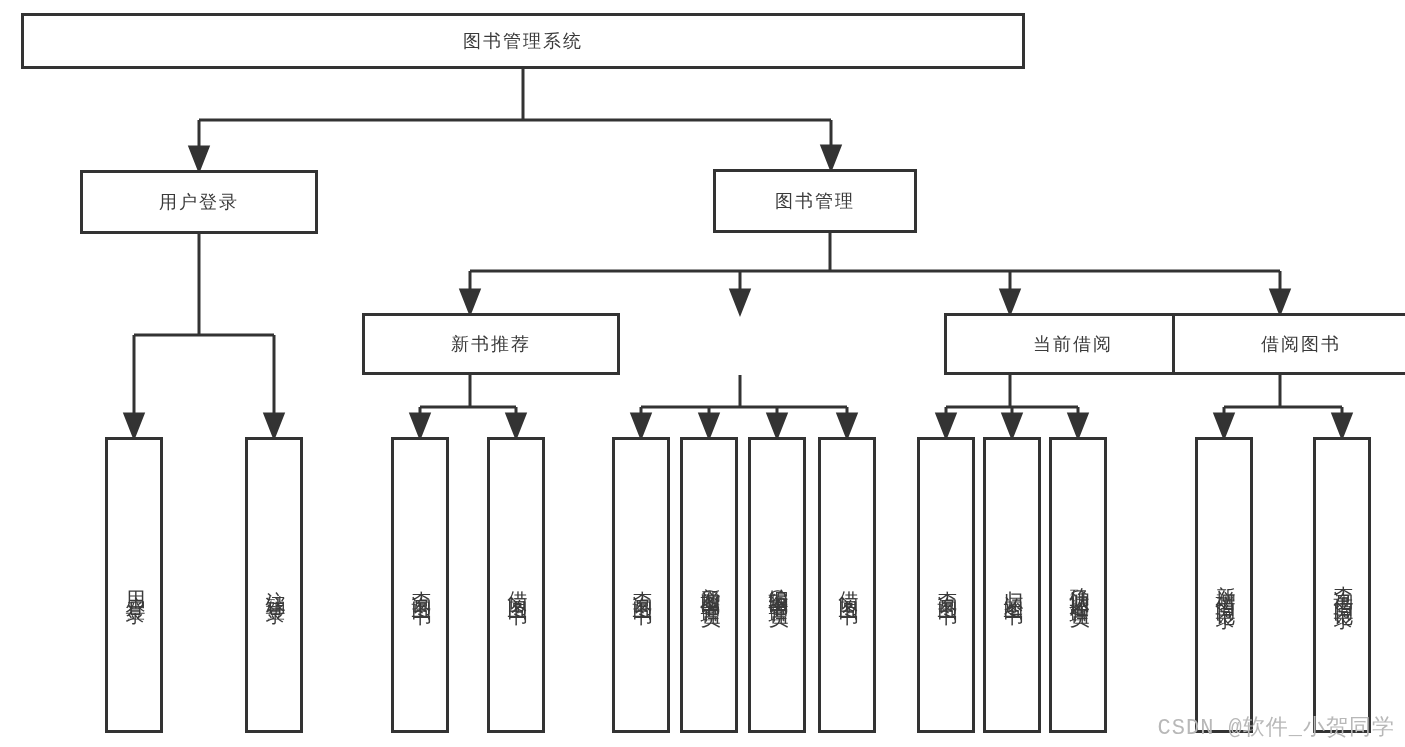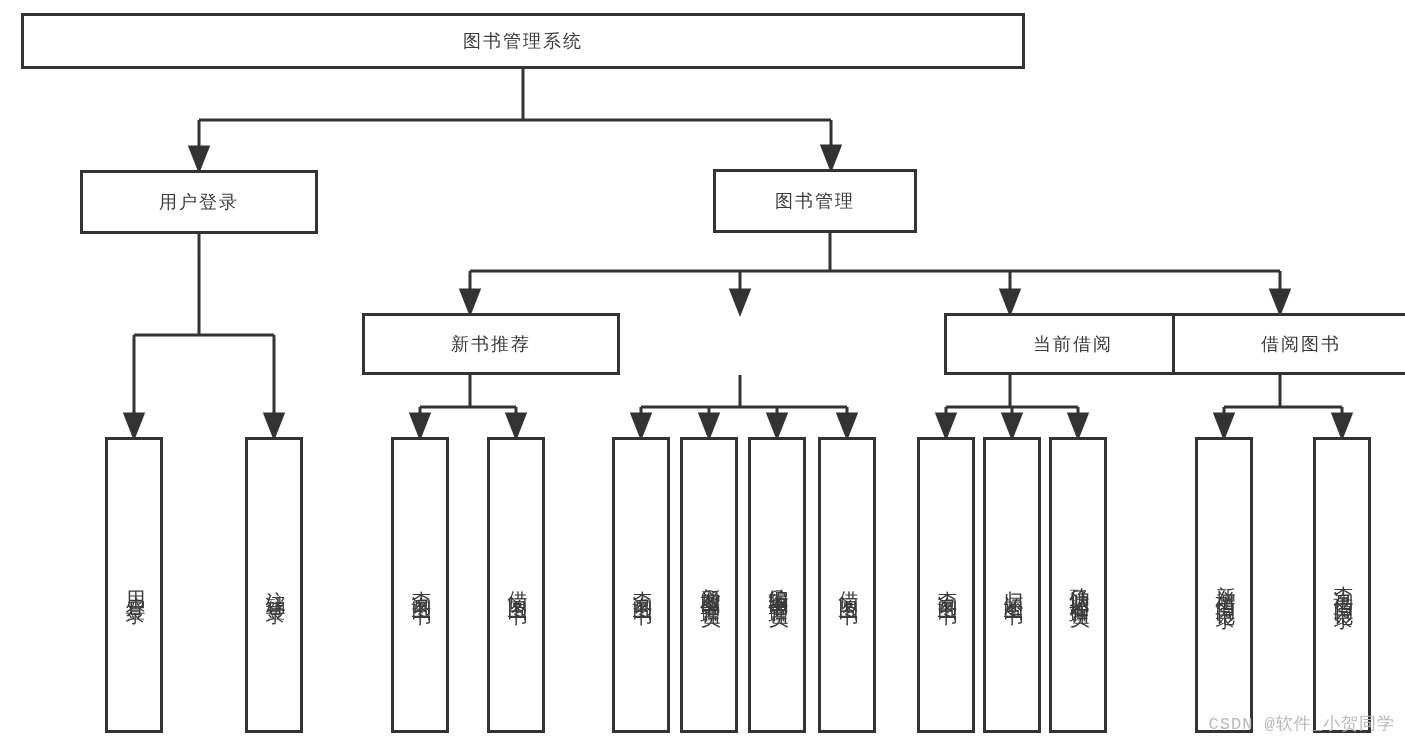--- a/index.html
+++ b/index.html
@@ -37,21 +37,21 @@
     top: 437px; height: 296px; width: 58px;
     writing-mode: vertical-rl;
     font-size: 20px;
     letter-spacing: 5px;
     line-height: 1.0;
   }
   .watermark {
     position: absolute;
     top: 712px;
     right: 10px;
-    font-size: 17px;
+    font-size: 22px;
     color: #b8b8b8;
     z-index: 3;
     letter-spacing: 1px;
     white-space: nowrap;
   }
 </style>
 </head>
 <body>
 
 <div id="canvas">

